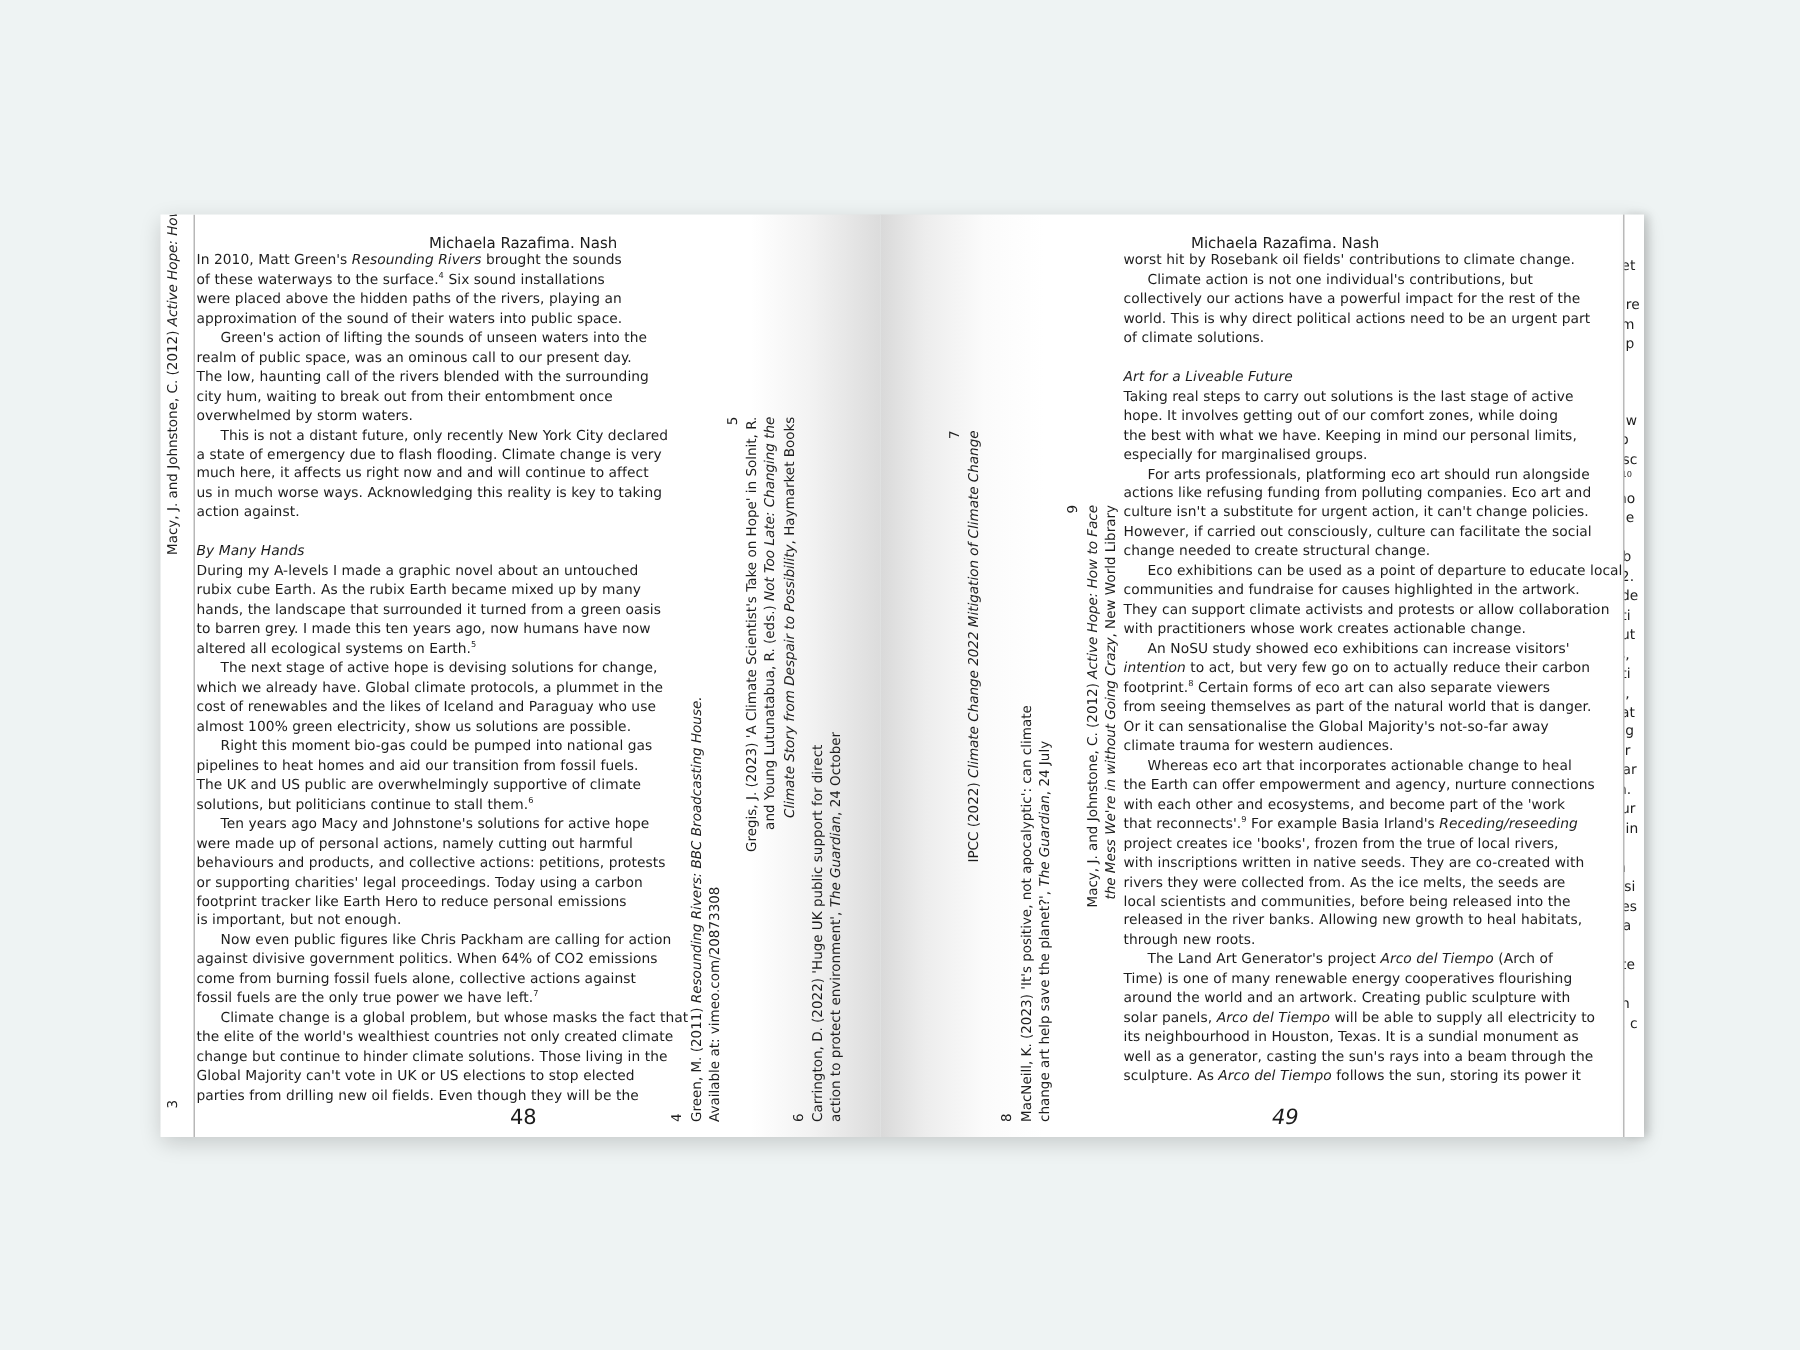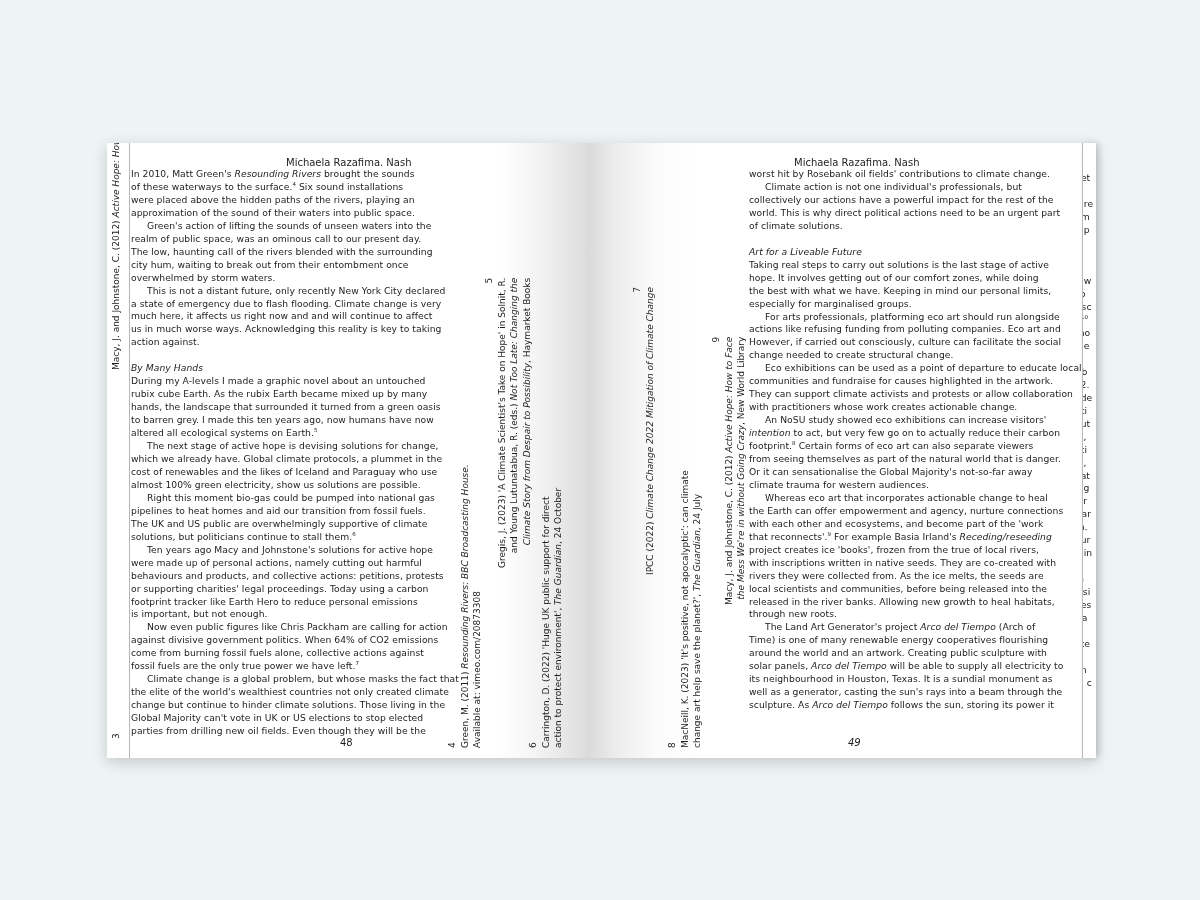--- a/index.html
+++ b/index.html
@@ -28,21 +28,21 @@
   .body-text {
     position:absolute; font-size:9.2px; line-height:12.95px; letter-spacing:0.05px;
     white-space:nowrap;
   }
   .body-text p { margin:0; }
   .body-text .ind { text-indent:16px; }
   .body-text .gap { height:13px; }
   .body-text .hd { font-style:italic; }
   sup { font-size:5.5px; vertical-align:4px; line-height:0; }
   .author { position:absolute; font-size:10px; white-space:nowrap; }
-  .folio { position:absolute; font-size:10px; }
+  .folio { position:absolute; font-size:14px; }
 
   .vert {
     position:absolute; font-size:9px; line-height:12.5px; white-space:nowrap;
     transform-origin: 0 0; transform: rotate(-90deg);
   }
   .vert p { margin:0; }
   .vert .num { display:block; }
   .it { font-style:italic; }
 </style>
 </head>
@@ -128,32 +128,33 @@
           <p>and Young Lutunatabua, R. (eds.) <span class="it">Not Too Late: Changing the</span></p>
           <p><span class="it">Climate Story from Despair to Possibility</span>, Haymarket Books</p>
         </div>
       </div>
   </div>
 
   <div class="page right">
     <div class="author" style="left:207px; top:14px;">Michaela Razafima. Nash</div>
     <div class="body-text" style="left:162px; top:25px;" id="right-body">
         <p>worst hit by Rosebank oil fields' contributions to climate change.</p>
-        <p class="ind">Climate action is not one individual's professionals, but</p>
+        <p class="ind">Climate action is not one individual's contributions, but</p>
         <p>collectively our actions have a powerful impact for the rest of the</p>
         <p>world. This is why direct political actions need to be an urgent part</p>
         <p>of climate solutions.</p>
         <div class="gap"></div>
         <p class="hd">Art for a Liveable Future</p>
         <p>Taking real steps to carry out solutions is the last stage of active</p>
         <p>hope. It involves getting out of our comfort zones, while doing</p>
         <p>the best with what we have. Keeping in mind our personal limits,</p>
         <p>especially for marginalised groups.</p>
         <p class="ind">For arts professionals, platforming eco art should run alongside</p>
         <p>actions like refusing funding from polluting companies. Eco art and</p>
+        <p>culture isn't a substitute for urgent action, it can't change policies.</p>
         <p>However, if carried out consciously, culture can facilitate the social</p>
         <p>change needed to create structural change.</p>
         <p class="ind">Eco exhibitions can be used as a point of departure to educate local</p>
         <p>communities and fundraise for causes highlighted in the artwork.</p>
         <p>They can support climate activists and protests or allow collaboration</p>
         <p>with practitioners whose work creates actionable change.</p>
         <p class="ind">An NoSU study showed eco exhibitions can increase visitors'</p>
         <p><span class="it">intention</span> to act, but very few go on to actually reduce their carbon</p>
         <p>footprint.<sup>8</sup> Certain forms of eco art can also separate viewers</p>
         <p>from seeing themselves as part of the natural world that is danger.</p>

